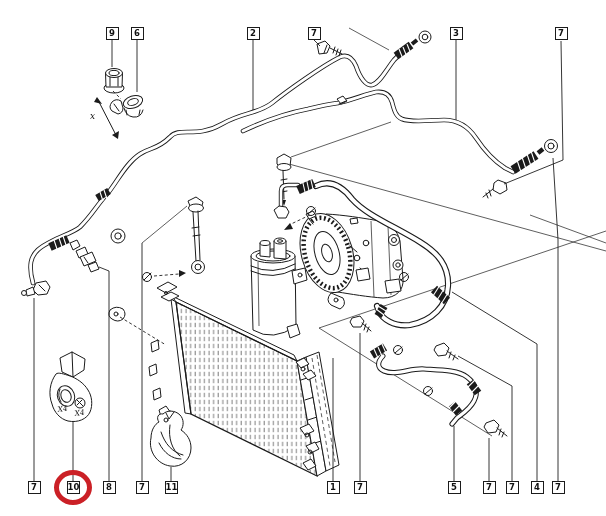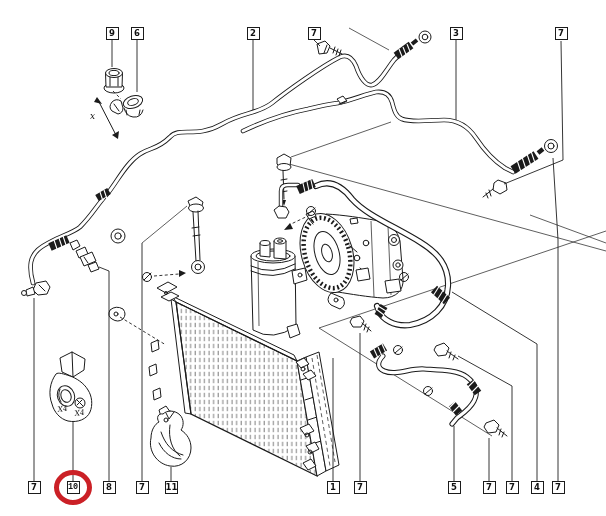--- a/index.html
+++ b/index.html
@@ -376,21 +376,21 @@
 
 <div id="callouts">
       <div class="callout" style="left: 105.5px; top: 27px;">9</div>
       <div class="callout" style="left: 130.5px; top: 27px;">6</div>
       <div class="callout" style="left: 246.5px; top: 27px;">2</div>
       <div class="callout" style="left: 307.5px; top: 27px;">7</div>
       <div class="callout" style="left: 449.5px; top: 27px;">3</div>
       <div class="callout" style="left: 554.5px; top: 27px;">7</div>
       <div class="callout" style="left: 27.5px; top: 481px;">7</div>
       <div class="hl-ring" style="left: 54px; top: 470px;"></div>
-      <div class="callout" style="left: 66.5px; top: 481px; font-family: Liberation Mono, monospace;">10</div>
+      <div class="callout" style="left: 66.5px; top: 481px;">10</div>
       <div class="callout" style="left: 102.5px; top: 481px;">8</div>
       <div class="callout" style="left: 135.5px; top: 481px;">7</div>
       <div class="callout" style="left: 164.5px; top: 481px; text-align: center;">11</div>
       <div class="callout" style="left: 326.5px; top: 481px;">1</div>
       <div class="callout" style="left: 353.5px; top: 481px;">7</div>
       <div class="callout" style="left: 447.5px; top: 481px;">5</div>
       <div class="callout" style="left: 482.5px; top: 481px;">7</div>
       <div class="callout" style="left: 505.5px; top: 481px;">7</div>
       <div class="callout" style="left: 530.5px; top: 481px;">4</div>
       <div class="callout" style="left: 551.5px; top: 481px;">7</div>

